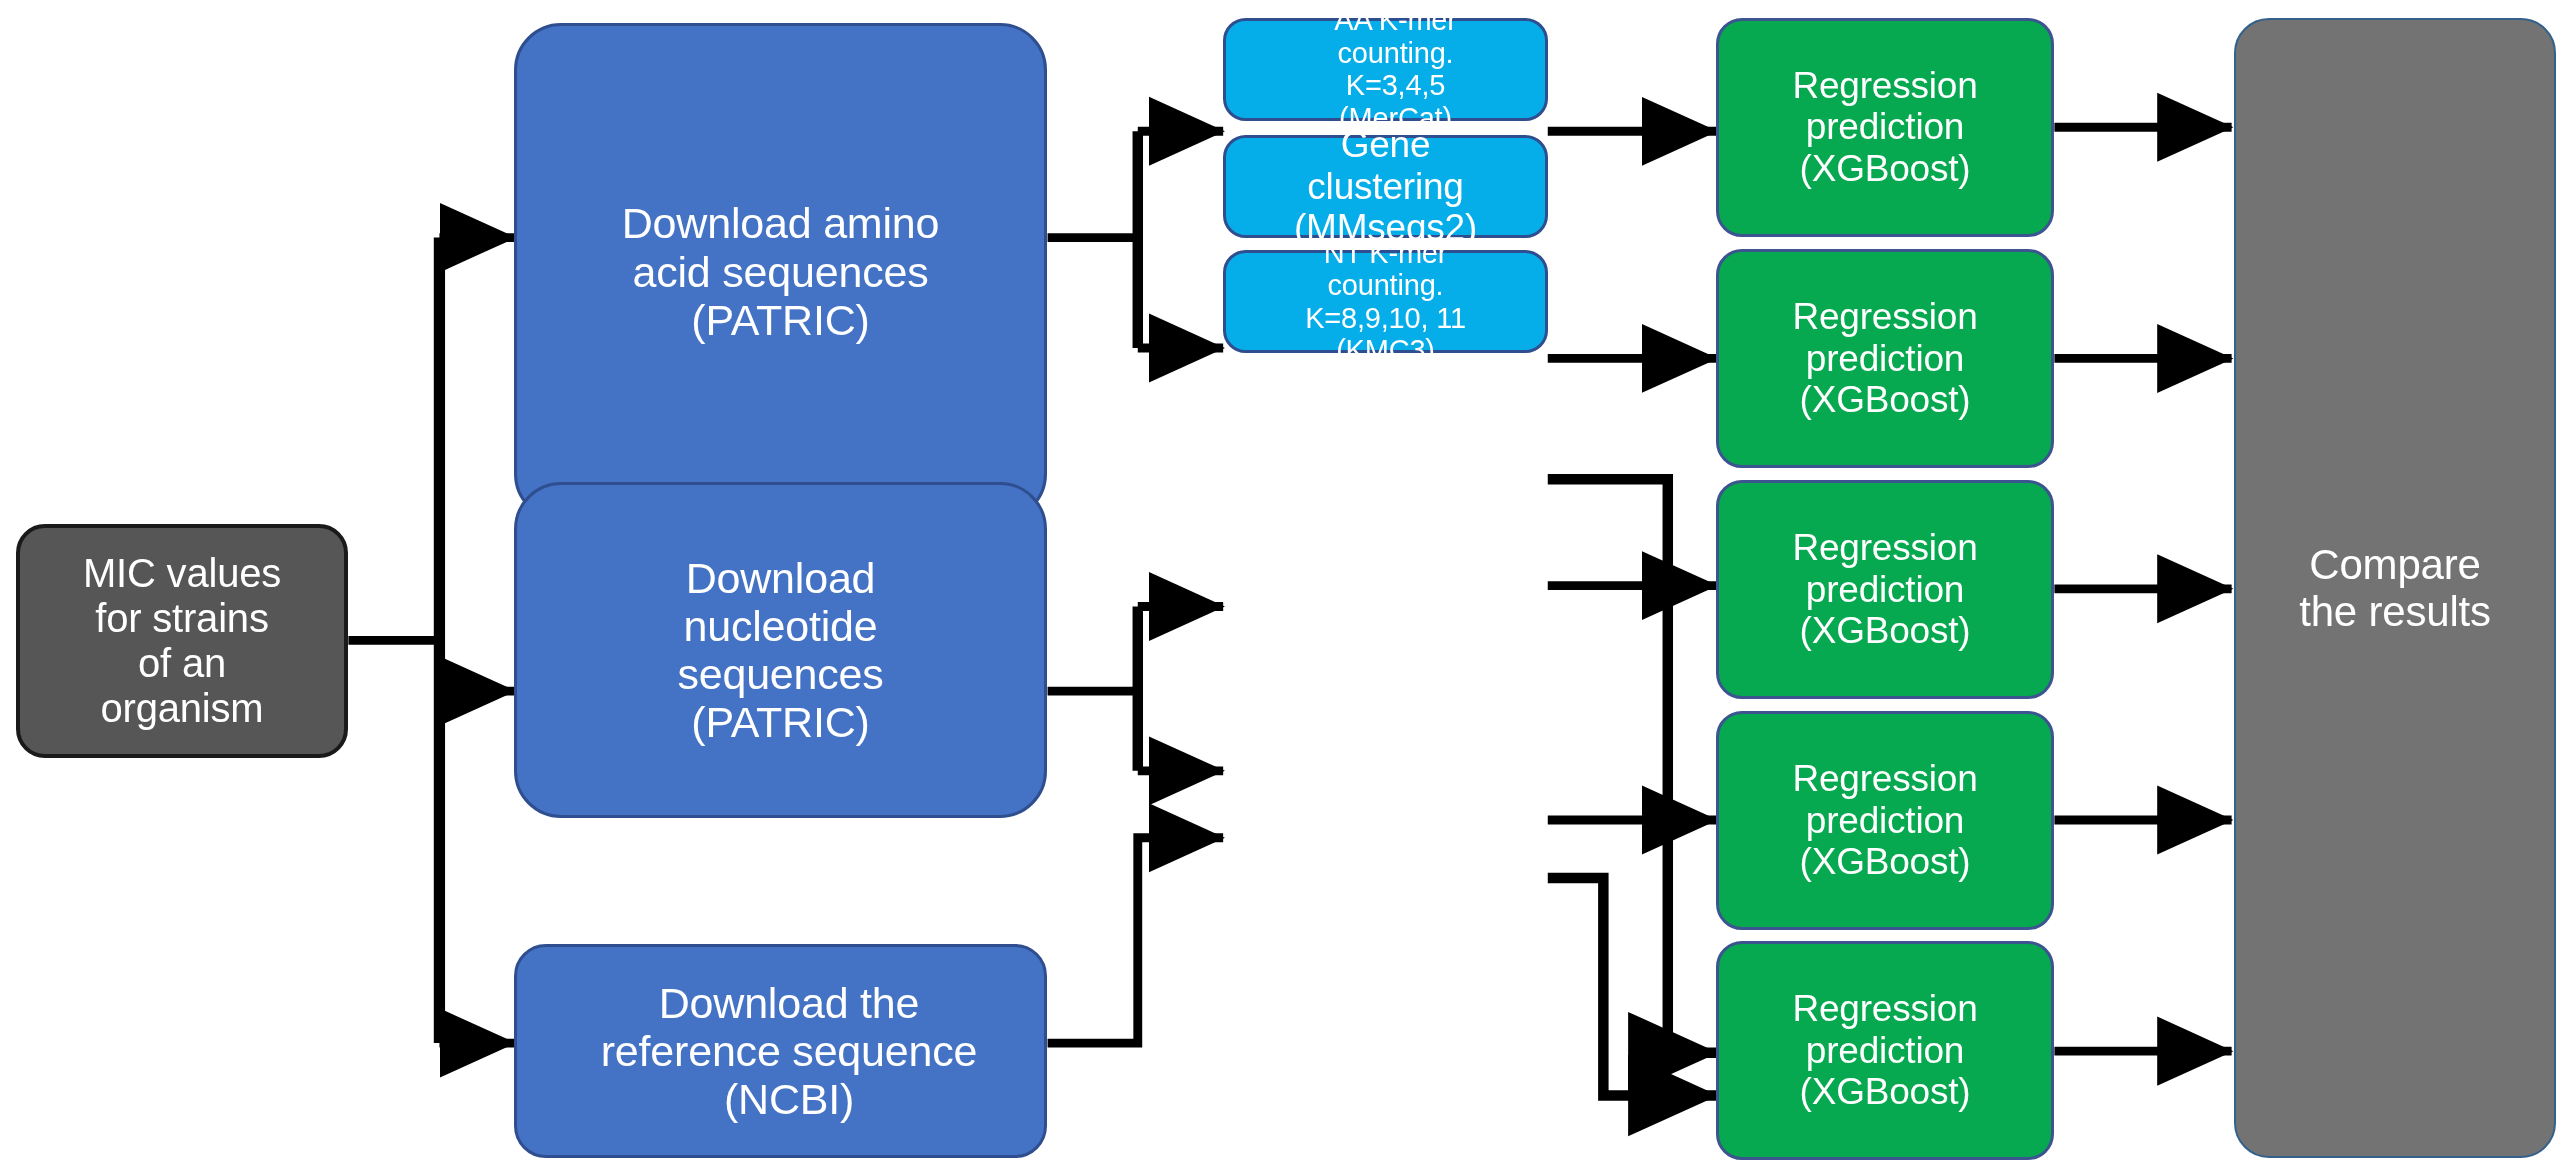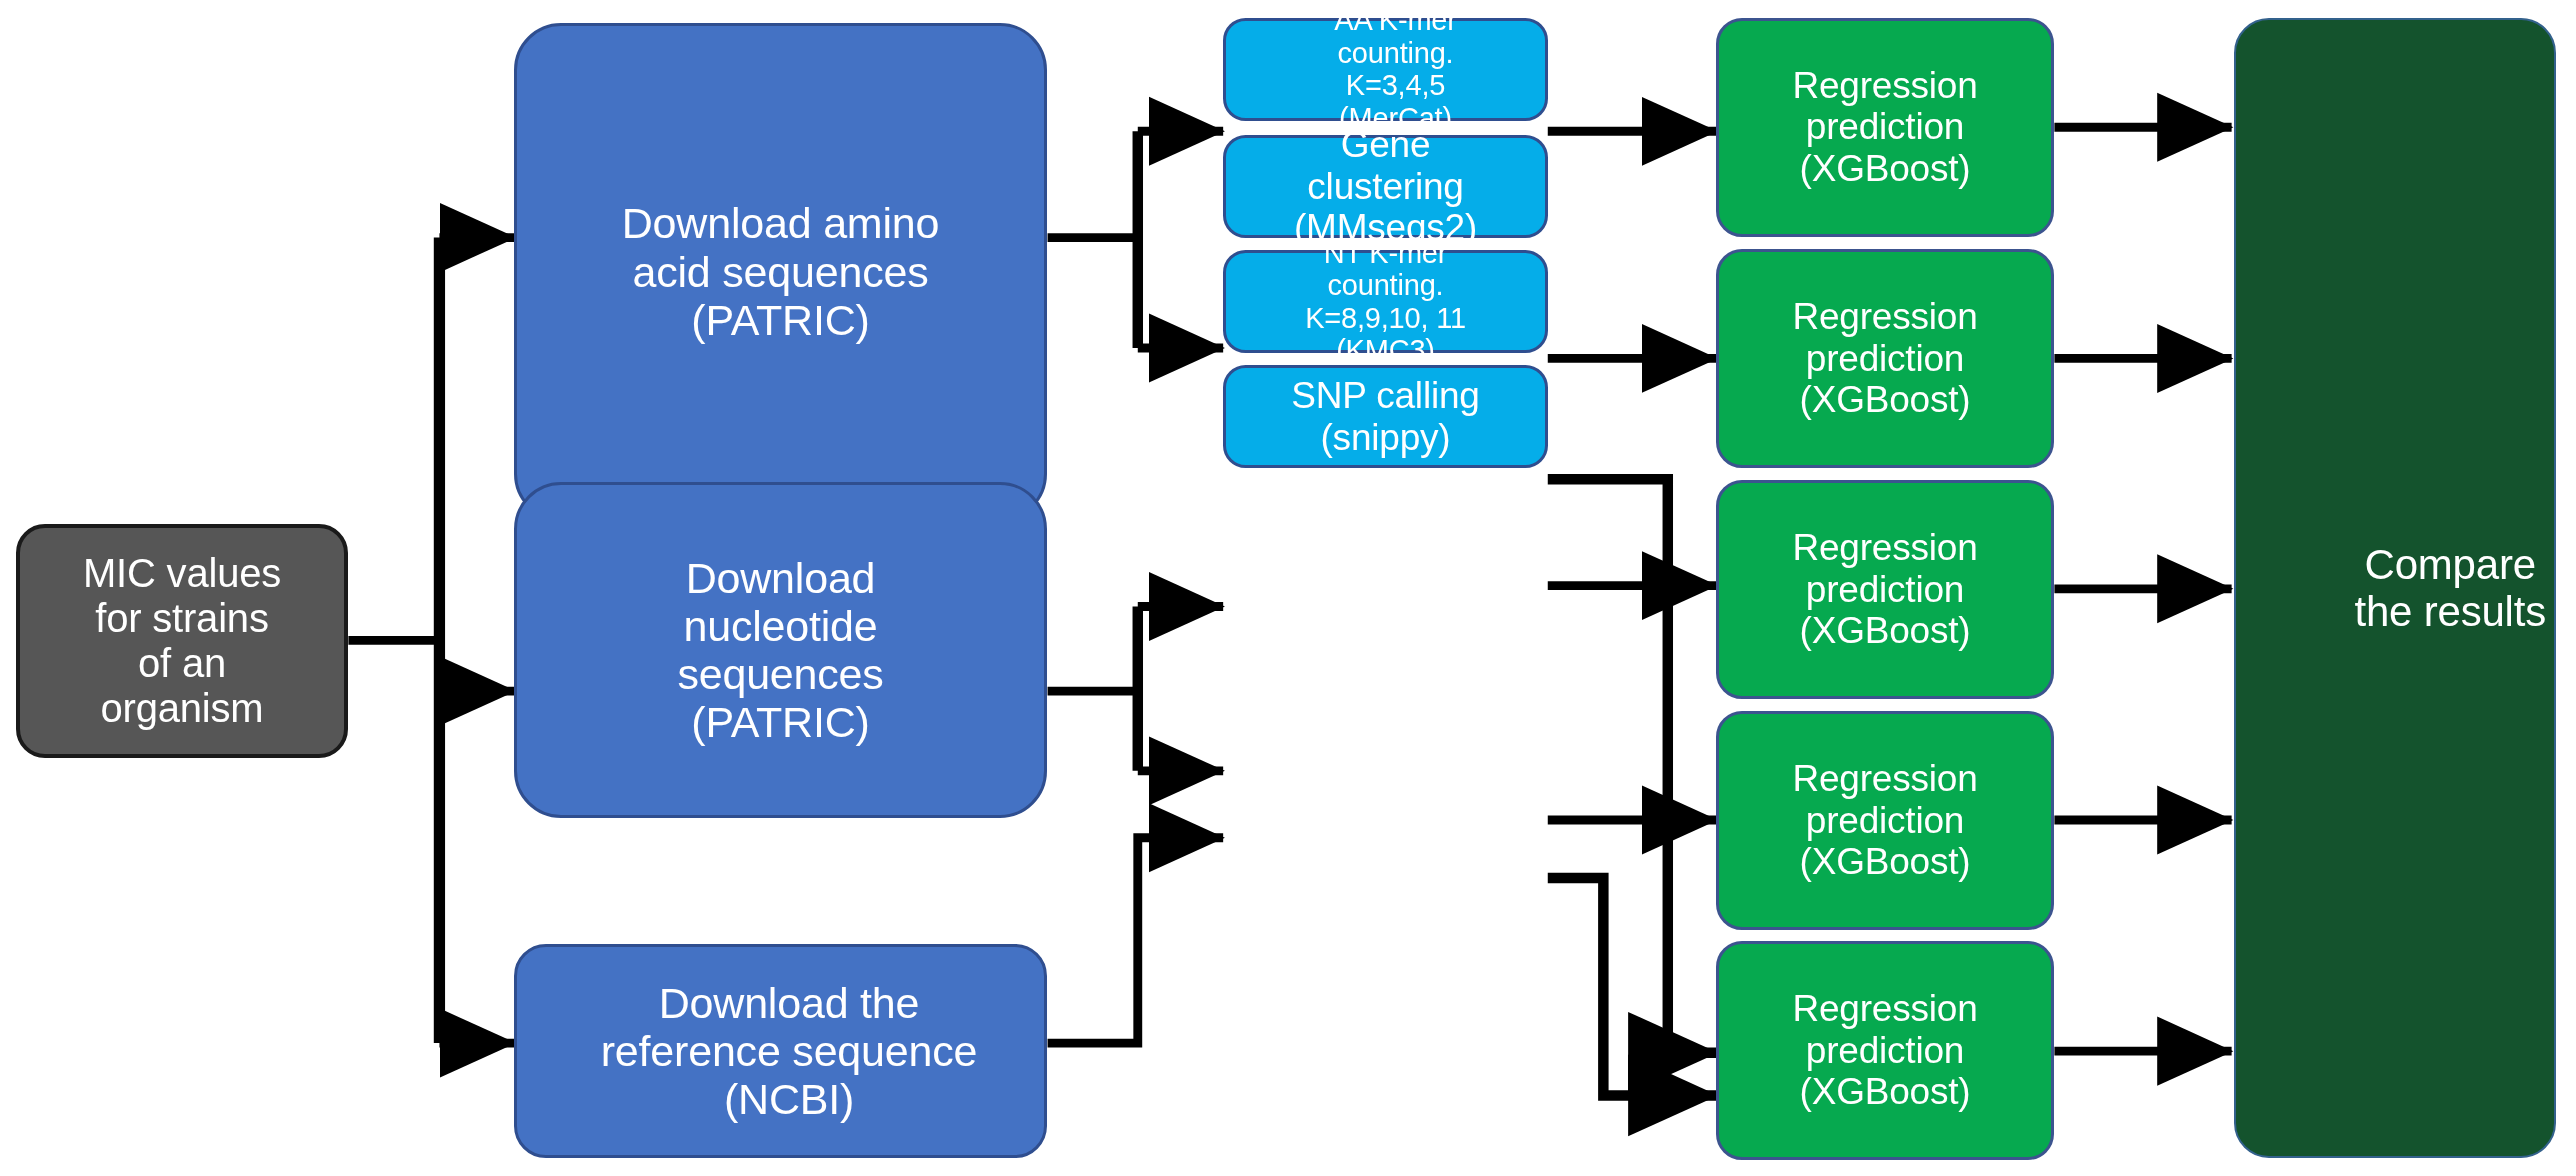--- a/index.html
+++ b/index.html
@@ -44,24 +44,23 @@
   }
   .node.cyan {
     background: #05ADE9;
     border-color: #2F4E8F;
   }
   .node.green {
     background: #06A94F;
     border-color: #3C548F;
   }
   .node.purple {
-    background: #14532d;
+    background: #737373;
     border-color: #33618C;
     border-width: 2.4px;
-    justify-content: flex-end;
   }
   svg.edges {
     position: absolute;
     left: 0;
     top: 0;
     width: 2576px;
     height: 1176px;
     pointer-events: none;
   }
 </style>
@@ -159,24 +158,20 @@
 (MMseqs2)</span>
   </div>
 
   <div class="node cyan" style="left:1223px; top:250px; width:325px; height:103px; border-radius:22.6px; font-size:29px;">
     <span>NT K-mer
 counting.
 K=8,9,10, 11
 (KMC3)</span>
   </div>
 
-  <div class="node cyan" style="left:1223px; top:365px; width:325px; height:103px; border-radius:22.6px; font-size:37px;">
-    <span>SNP calling
-(snippy)</span>
-  </div>
 
   <div class="node green" style="left:1716px; top:17.7px; width:338px; height:219px; border-radius:26px; font-size:37px;">
     <span>Regression
 prediction
 (XGBoost)</span>
   </div>
 
   <div class="node green" style="left:1716px; top:249px; width:338px; height:219px; border-radius:26px; font-size:37px;">
     <span>Regression
 prediction

